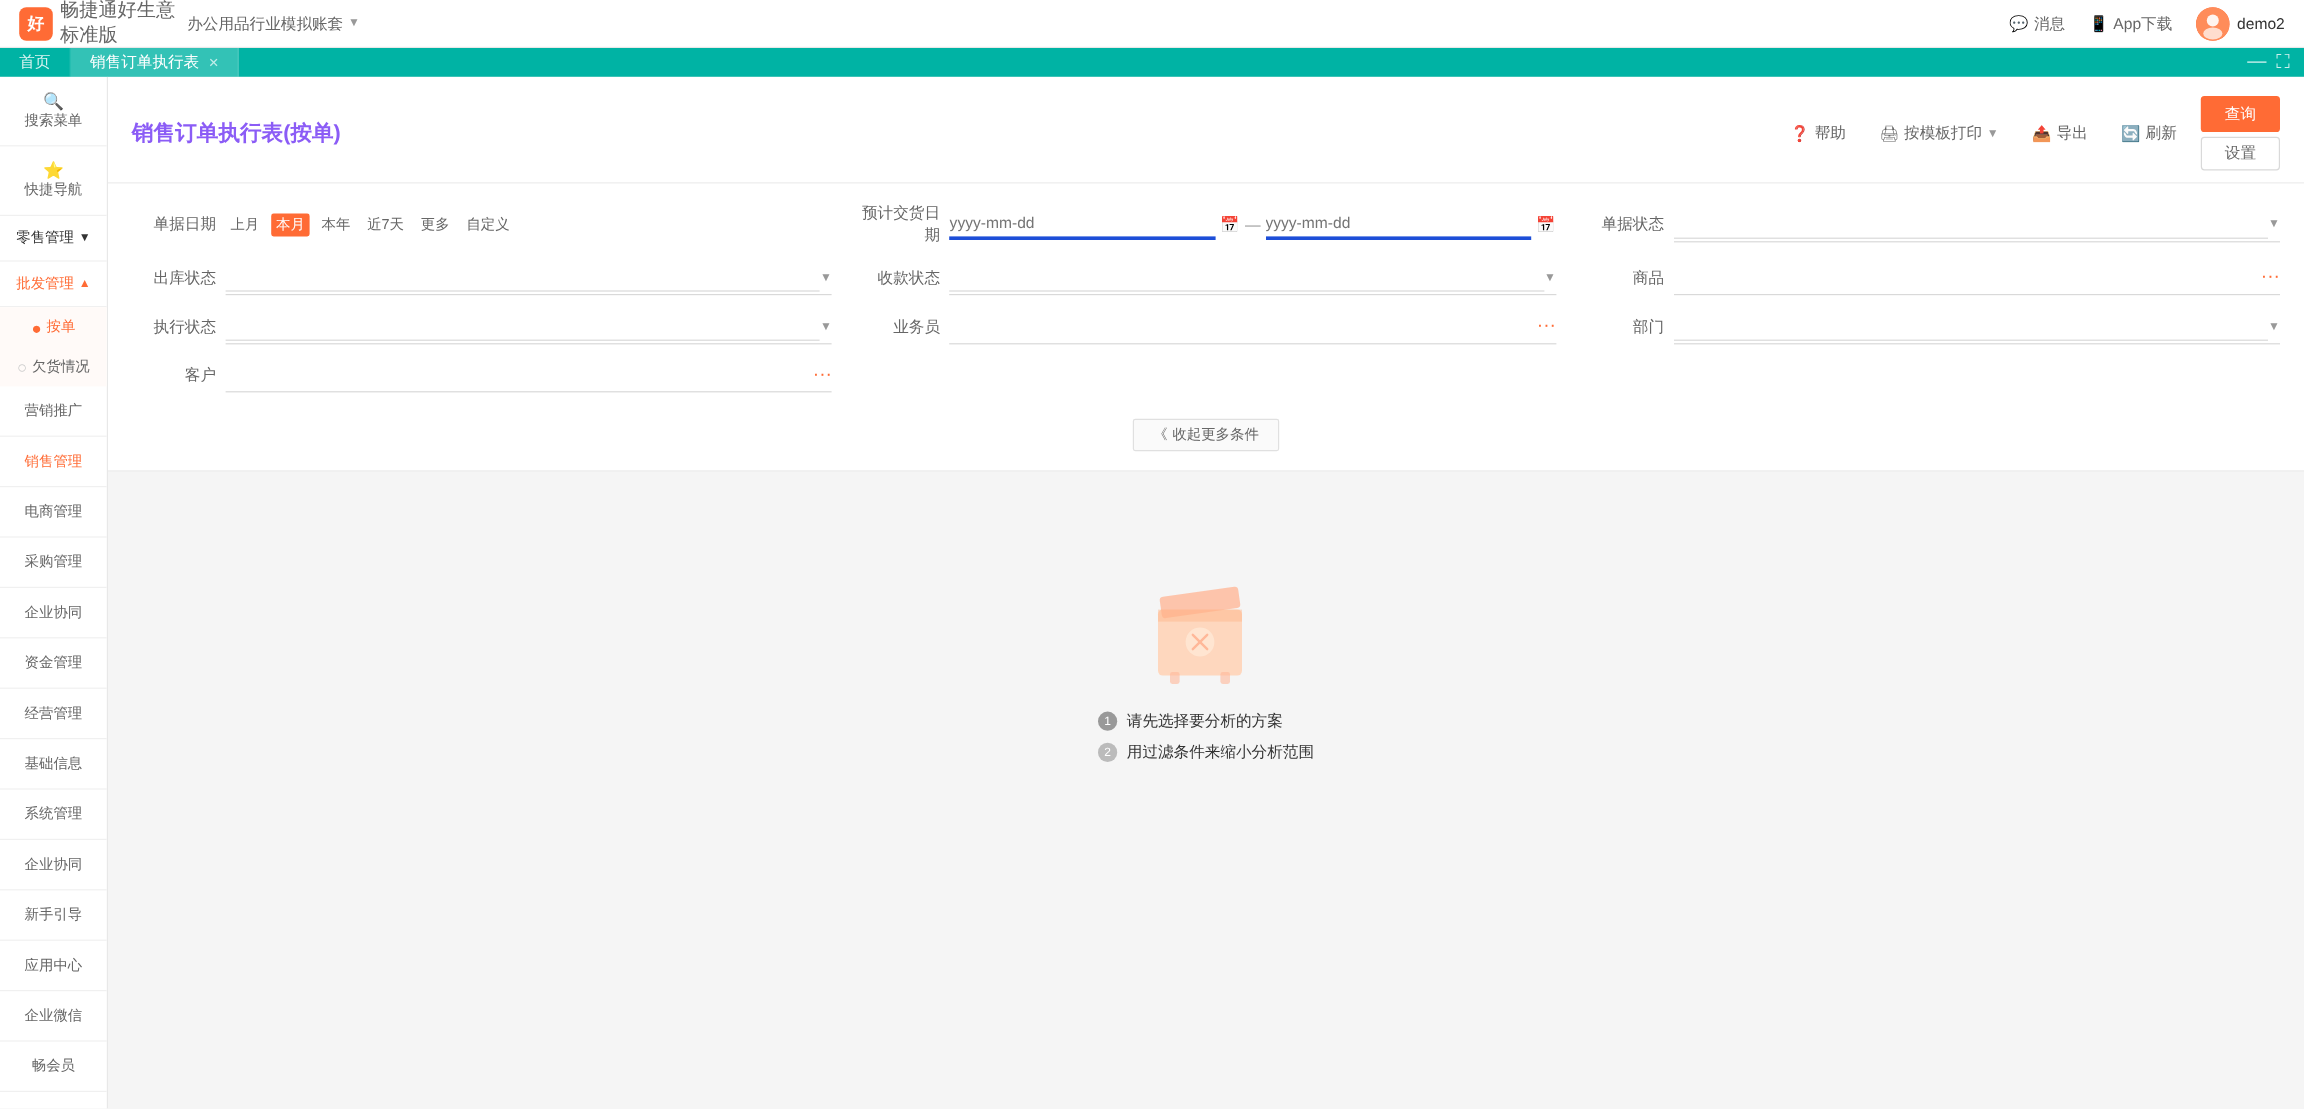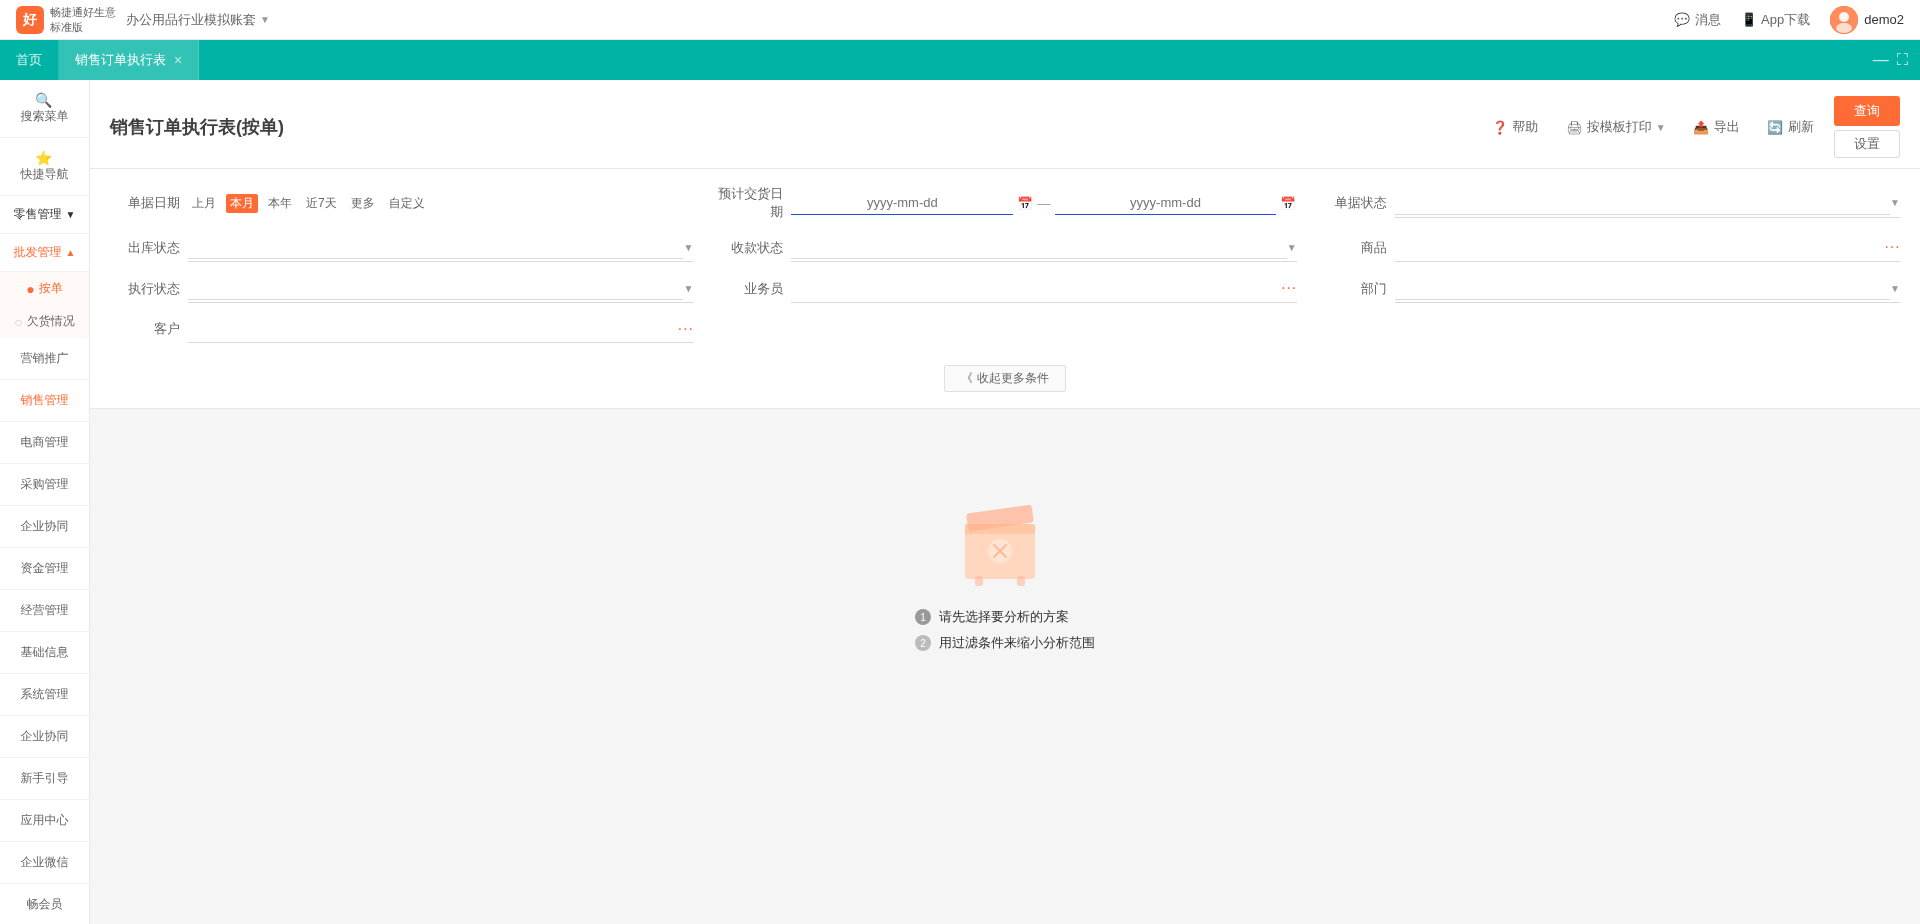--- a/index.html
+++ b/index.html
@@ -3,29 +3,29 @@
   <meta charset="utf-8">
   <style>
     * { margin: 0; padding: 0; box-sizing: border-box; }
     body { font-family: 'Microsoft YaHei', Arial, sans-serif; font-size: 13px; background: #f5f5f5; color: #333; width: 1920px; height: 924px; overflow: hidden; display: flex; flex-direction: column; }
 
     
     .topbar { height: 40px; background: #fff; display: flex; align-items: center; justify-content: space-between; padding: 0 16px; border-bottom: 1px solid #e8e8e8; flex-shrink: 0; }
     .topbar-left { display: flex; align-items: center; gap: 10px; }
     .logo-area { display: flex; align-items: center; gap: 6px; }
     .logo-icon { width: 28px; height: 28px; background: #ff6b35; border-radius: 6px; display: flex; align-items: center; justify-content: center; color: #fff; font-size: 14px; font-weight: bold; }
-    .logo-text { font-size: 11px; color: #666; line-height: 1.3; }
+    .logo-text { font-size: 16px; color: #666; line-height: 1.3; }
     .company-select { display: flex; align-items: center; gap: 4px; color: #666; font-size: 13px; cursor: pointer; }
     .topbar-right { display: flex; align-items: center; gap: 20px; }
     .topbar-btn { display: flex; align-items: center; gap: 4px; color: #666; font-size: 13px; cursor: pointer; }
     .avatar { width: 28px; height: 28px; border-radius: 50%; background: #ff6b35; display: flex; align-items: center; justify-content: center; color: #fff; font-size: 12px; overflow: hidden; }
     .user-name { color: #333; font-size: 13px; cursor: pointer; }
 
     
-    .nav-tabs { height: 40px; background: #00b3a4; display: flex; align-items: stretch; flex-shrink: 0; }
+    .nav-tabs { height: 24px; background: #00b3a4; display: flex; align-items: stretch; flex-shrink: 0; }
     .nav-tab { display: flex; align-items: center; padding: 0 16px; color: rgba(255,255,255,0.85); font-size: 13px; cursor: pointer; border-right: 1px solid rgba(255,255,255,0.15); }
     .nav-tab.active { background: rgba(255,255,255,0.2); color: #fff; font-weight: 500; }
     .nav-tab .close-btn { margin-left: 8px; color: rgba(255,255,255,0.7); font-size: 14px; line-height: 1; }
     .nav-tab-actions { margin-left: auto; display: flex; align-items: center; padding: 0 12px; gap: 8px; }
     .nav-action-btn { color: rgba(255,255,255,0.8); cursor: pointer; font-size: 16px; }
 
     
     .main-layout { display: flex; flex: 1; overflow: hidden; }
 
     
@@ -36,39 +36,39 @@
     .sidebar-section-header.expanded { color: #ff6b35; }
     .sidebar-sub { background: #fffaf8; }
     .sidebar-sub-item { padding: 8px 6px; text-align: center; cursor: pointer; color: #666; font-size: 12px; }
     .sidebar-sub-item.active { color: #ff6b35; }
 
     
     .content { flex: 1; overflow-y: auto; background: #f5f5f5; }
 
     
     .page-header { background: #fff; padding: 16px 20px 10px; display: flex; align-items: center; justify-content: space-between; border-bottom: 1px solid #e8e8e8; }
-    .page-title { font-size: 18px; font-weight: 600; color: #404040; }
+    .page-title { font-size: 18px; font-weight: 600; color: #8b5cf6; }
     .page-actions { display: flex; align-items: center; gap: 12px; }
     .page-action-btn { display: flex; align-items: center; gap: 4px; color: #666; font-size: 13px; cursor: pointer; padding: 4px 8px; }
     .btn-primary { background: #ff6b35; color: #fff; border: none; padding: 6px 20px; border-radius: 3px; cursor: pointer; font-size: 13px; }
     .btn-secondary { background: #fff; color: #666; border: 1px solid #d9d9d9; padding: 4px 12px; border-radius: 3px; cursor: pointer; font-size: 13px; }
 
     
     .filter-panel { background: #fff; margin: 0; padding: 16px 20px; border-bottom: 1px solid #e8e8e8; }
     .filter-section-header { display: flex; align-items: center; gap: 10px; margin-bottom: 14px; }
     .filter-section-title { font-size: 13px; color: #333; font-weight: 500; }
     .filter-add-btn { width: 22px; height: 22px; border-radius: 50%; border: 1px solid #ff6b35; color: #ff6b35; display: flex; align-items: center; justify-content: center; cursor: pointer; font-size: 14px; }
     .filter-icon-btn { width: 22px; height: 22px; border-radius: 50%; border: 1px solid #ccc; color: #666; display: flex; align-items: center; justify-content: center; cursor: pointer; font-size: 12px; }
     .filter-collapse-btn { cursor: pointer; color: #999; font-size: 14px; }
     .filter-row { display: grid; grid-template-columns: 1fr 1fr 1fr; gap: 20px; }
     .filter-label { color: #666; font-size: 13px; width: 70px; text-align: right; flex-shrink: 0; }
     .filter-input { flex: 1; border: none; border-bottom: 1px solid #d9d9d9; padding: 4px 0; font-size: 13px; color: #333; outline: none; background: transparent; }
     .filter-select { flex: 1; border: none; border-bottom: 1px solid #d9d9d9; padding: 4px 0; font-size: 13px; color: #333; outline: none; background: transparent; appearance: none; cursor: pointer; }
     .filter-date-range { flex: 1; display: flex; align-items: center; gap: 4px; }
-    .filter-date-input { flex: 1; border: none; border-bottom: 1px solid #1d4ed8; padding: 4px 0; font-size: 13px; color: #737373; outline: none; background: transparent; text-align: center; }
+    .filter-date-input { flex: 1; border: none; border-bottom: 3px solid #1d4ed8; padding: 4px 0; font-size: 13px; color: #737373; outline: none; background: transparent; }
     .filter-date-sep { color: #999; }
     .date-shortcuts { display: flex; align-items: center; gap: 6px; flex-shrink: 0; }
     .date-shortcut { color: #666; font-size: 12px; cursor: pointer; padding: 1px 4px; }
     .date-shortcut.active { background: #ff6b35; color: #fff; border-radius: 2px; }
     .collapse-more { text-align: center; padding: 10px 0 0; }
     .collapse-btn { color: #666; font-size: 12px; cursor: pointer; display: inline-flex; align-items: center; gap: 4px; border: 1px solid #e0e0e0; padding: 4px 16px; border-radius: 2px; background: #fafafa; }
 
     
     .empty-state { display: flex; flex-direction: column; align-items: center; justify-content: center; padding: 80px 20px; gap: 16px; }
     .empty-text-item { display: flex; align-items: center; gap: 8px; }

